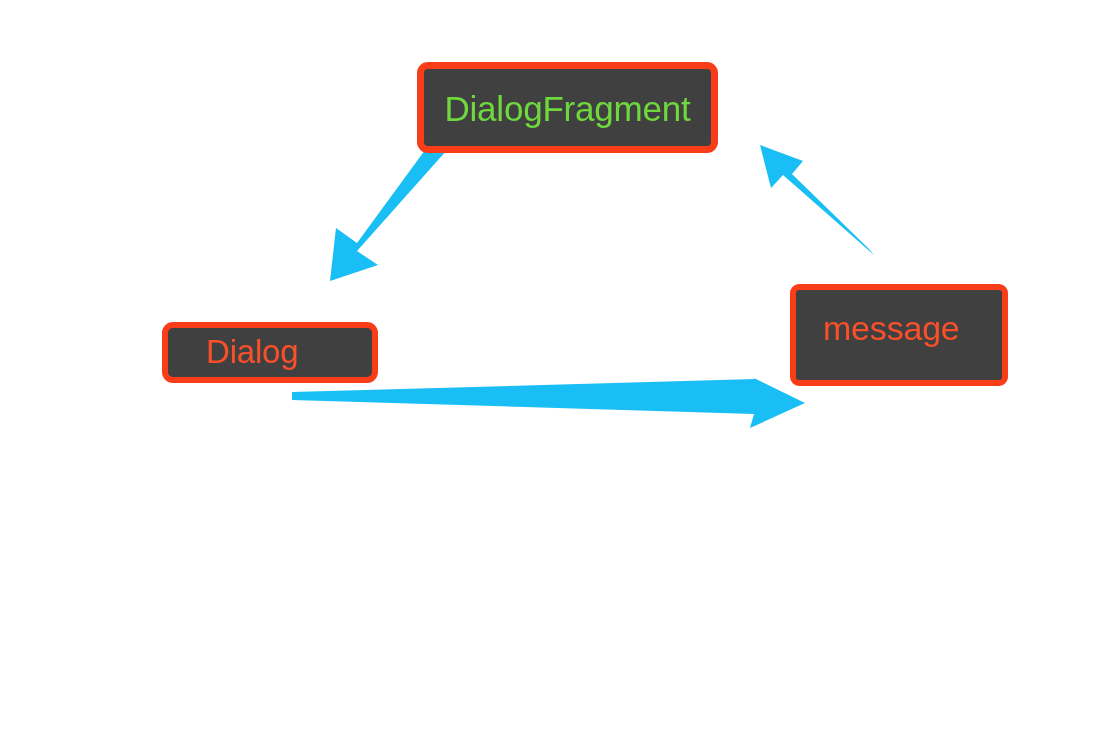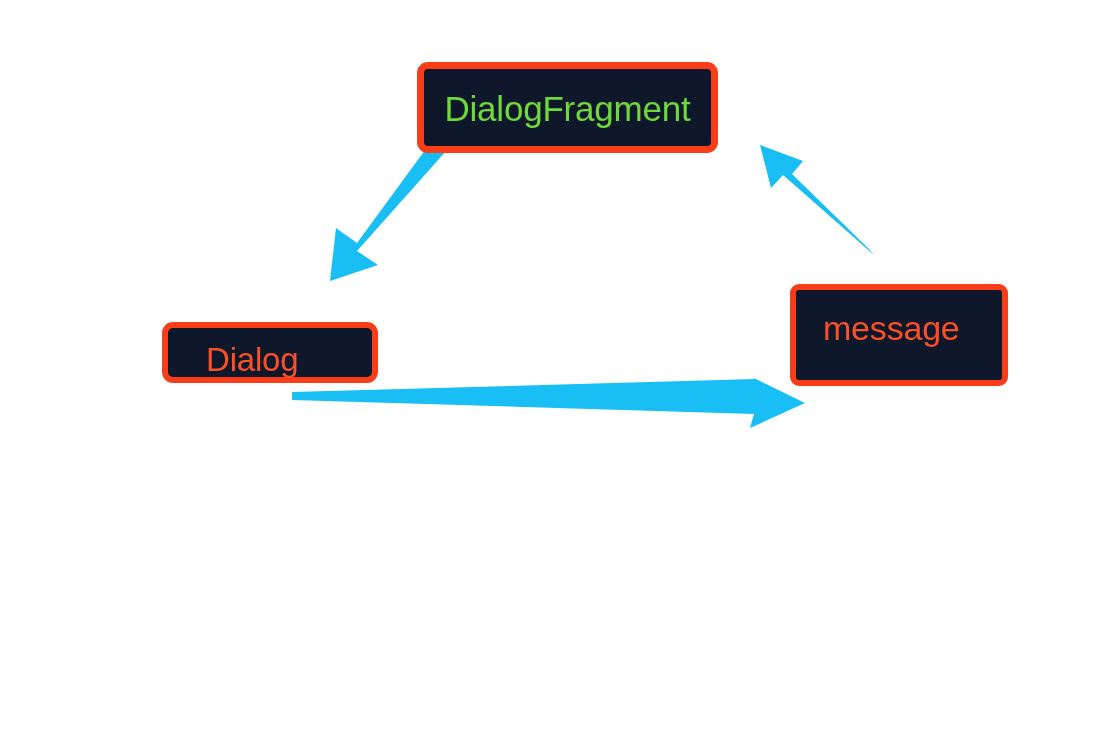--- a/index.html
+++ b/index.html
@@ -32,21 +32,21 @@
     width: 1106px;
     height: 736px;
     z-index: 1;
   }
 
   
   .node {
     position: absolute;
     z-index: 2;
     box-sizing: border-box;
-    background: #0f172a;
+    background: #404040;
     border-style: solid;
     display: flex;
   }
 
   #node-dialogfragment {
     left: 417px;
     top: 62px;
     width: 301px;
     height: 91px;
     border-width: 7px;
@@ -65,21 +65,21 @@
   }
 
   #node-dialog {
     left: 162px;
     top: 322px;
     width: 216px;
     height: 61px;
     border-width: 6px;
     border-color: #F93D18;
     border-radius: 11px;
-    align-items: flex-end;
+    align-items: center;
     justify-content: flex-start;
     padding-left: 38px;
   }
   #node-dialog .node-label {
     font-size: 33px;
     line-height: 1;
     color: #F9502A;
     letter-spacing: -0.2px;
     position: relative;
     top: -1px;

